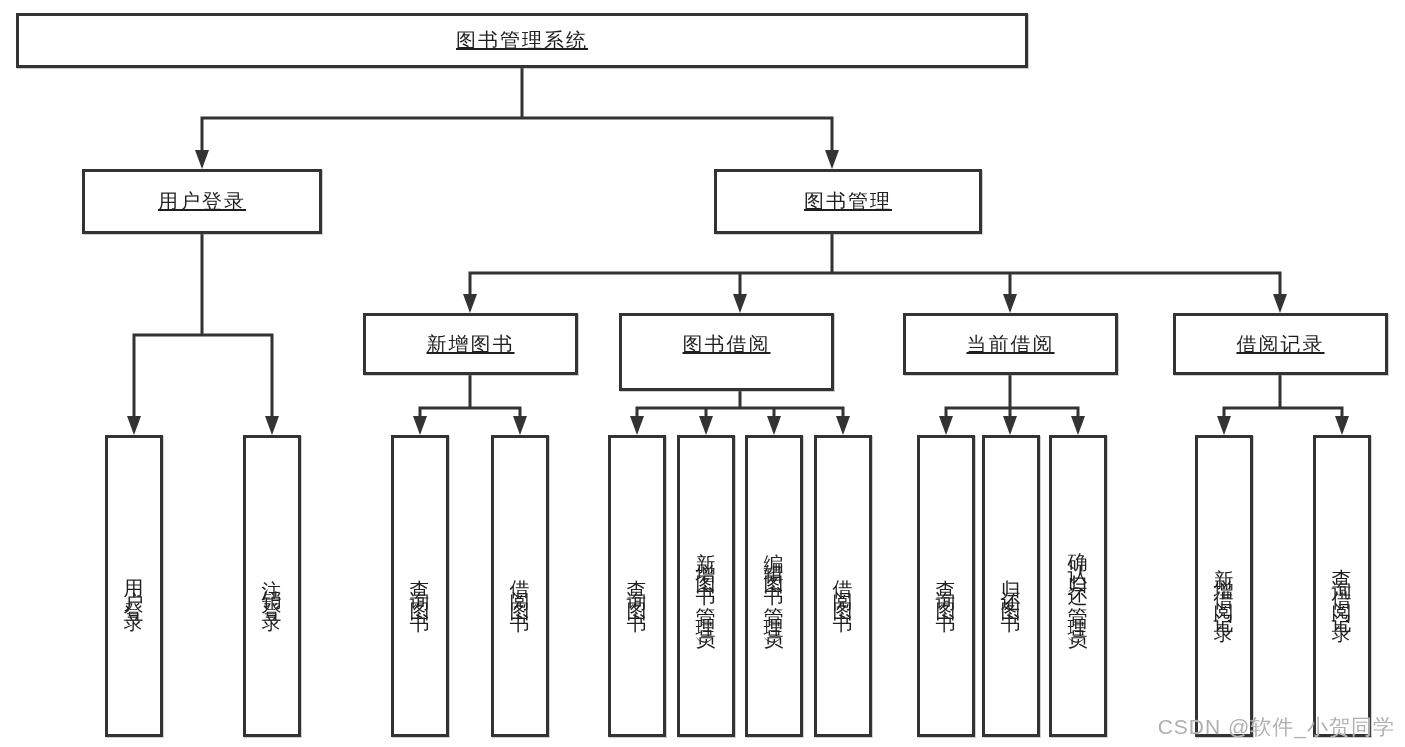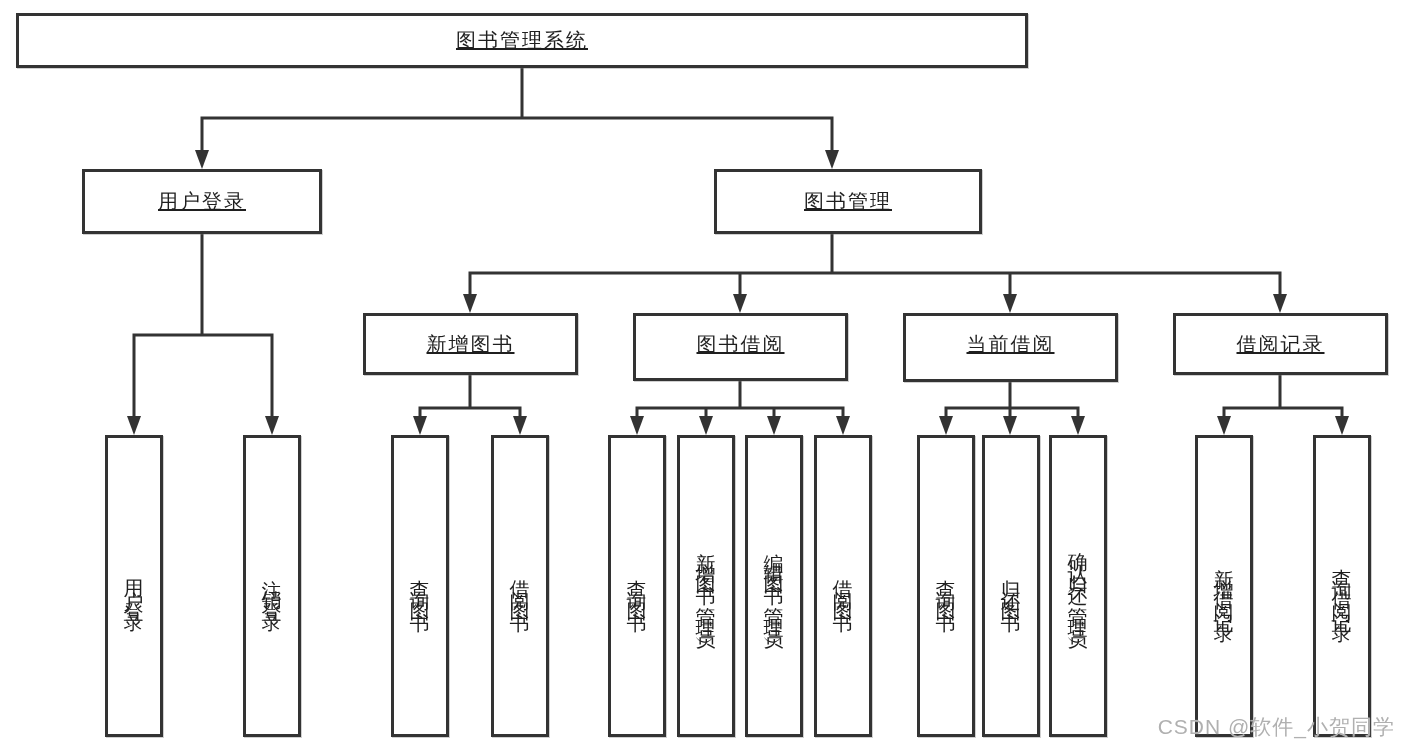--- a/index.html
+++ b/index.html
@@ -63,22 +63,22 @@
       <polygon points="1335,416 1349,416 1342,435"></polygon>
     </g>
   </svg>
 
   <div class="box h" style="left:16px;top:13px;width:1012px;height:55px;line-height:49px">图书管理系统</div>
 
   <div class="box h" style="left:82px;top:169px;width:240px;height:65px;line-height:59px">用户登录</div>
   <div class="box h" style="left:714px;top:169px;width:268px;height:65px;line-height:59px">图书管理</div>
 
   <div class="box h" style="left:363px;top:313px;width:215px;height:62px;line-height:56px">新增图书</div>
-  <div class="box h" style="left:633px;top:313px;width:215px;height:68px;line-height:56px">图书借阅</div>
-  <div class="box h" style="left:903px;top:313px;width:215px;height:69px;line-height:56px">当前借阅</div>
+  <div class="box h" style="left:619px;top:313px;width:215px;height:78px;line-height:56px">图书借阅</div>
+  <div class="box h" style="left:903px;top:313px;width:215px;height:62px;line-height:56px">当前借阅</div>
   <div class="box h" style="left:1173px;top:313px;width:215px;height:62px;line-height:56px">借阅记录</div>
 
   <div class="box v" style="left:105px;top:435px;width:58px;height:302px;line-height:52px">用户登录</div>
   <div class="box v" style="left:243px;top:435px;width:58px;height:302px;line-height:52px">注销登录</div>
 
   <div class="box v" style="left:391px;top:435px;width:58px;height:302px;line-height:52px">查询图书</div>
   <div class="box v" style="left:491px;top:435px;width:58px;height:302px;line-height:52px">借阅图书</div>
 
   <div class="box v" style="left:608px;top:435px;width:58px;height:302px;line-height:52px">查询图书</div>
   <div class="box v" style="left:677px;top:435px;width:58px;height:302px;line-height:52px">新增图书（管理员）</div>

